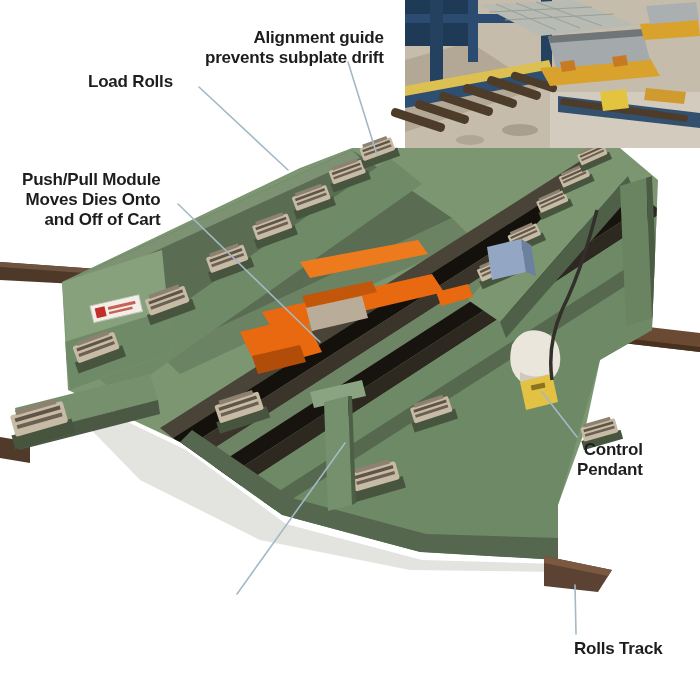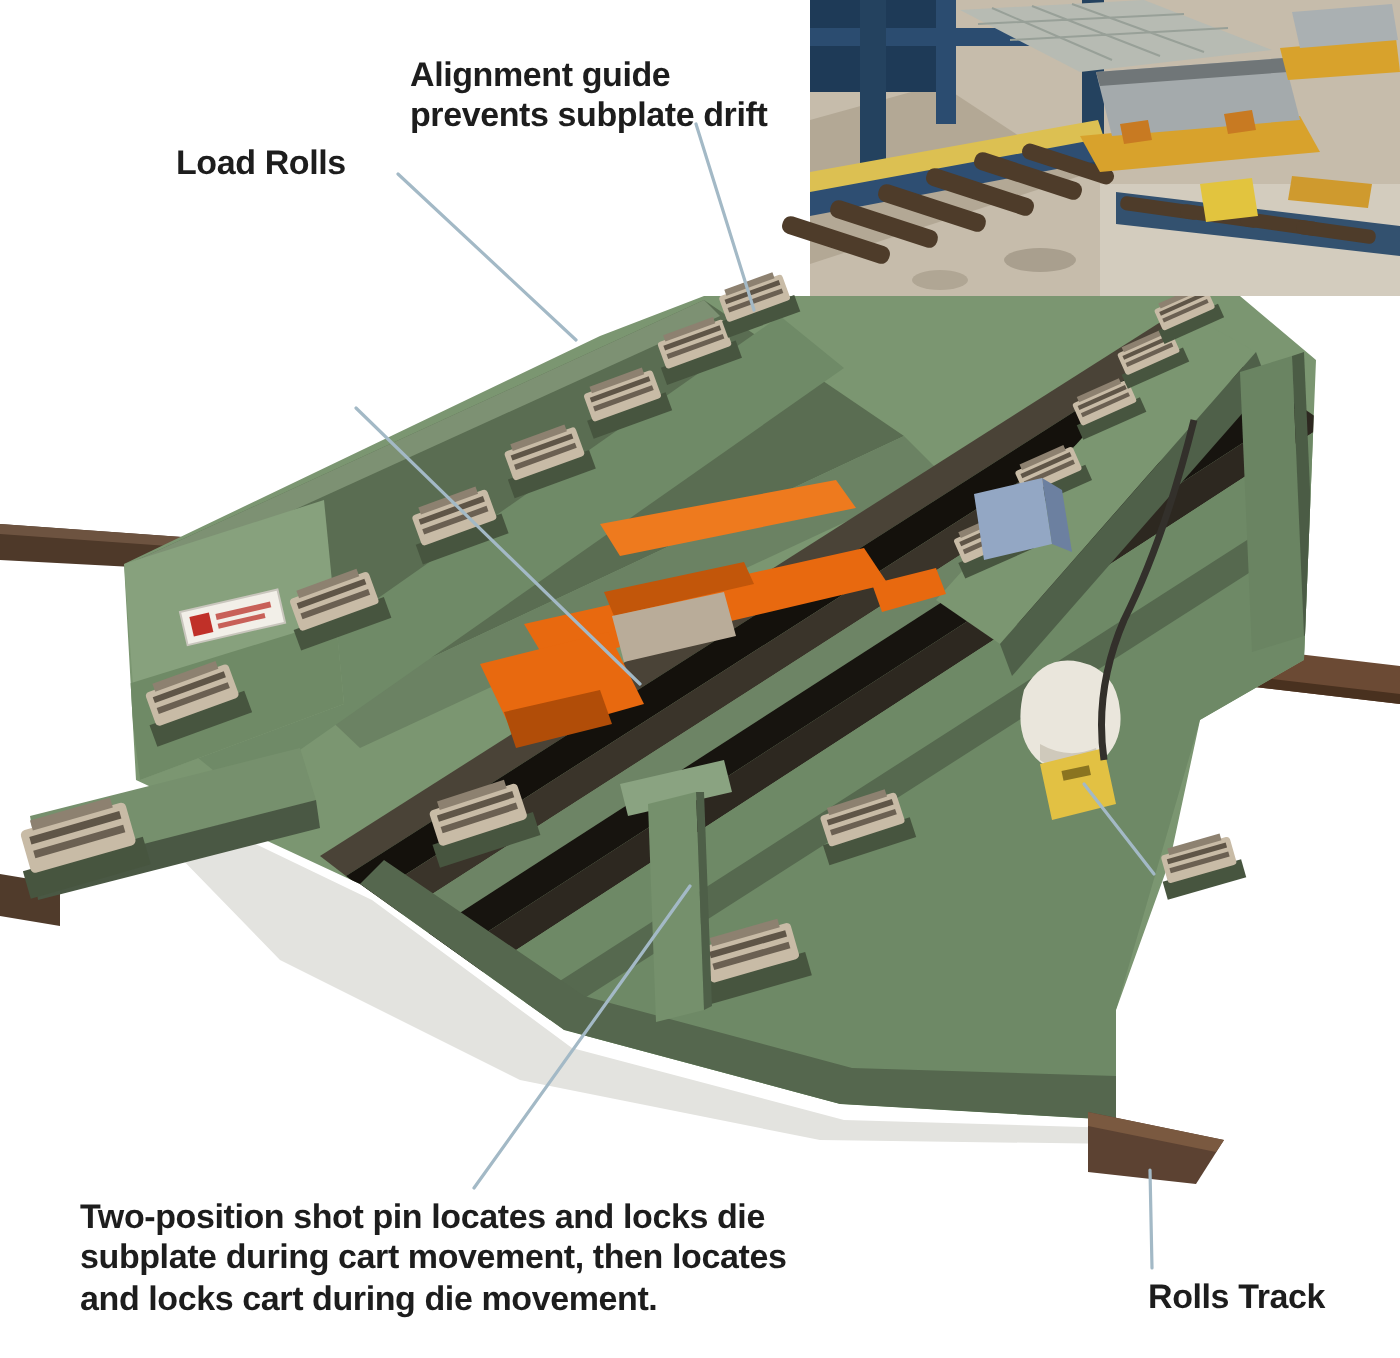--- a/index.html
+++ b/index.html
@@ -7,20 +7,21 @@
     position:relative;width:700px;height:679px;overflow:hidden;
     background:#ffffff;
     font-family:"Liberation Sans",sans-serif;
   }
   .scene{position:absolute;left:0;top:0;width:700px;height:679px;}
   .lbl{
     position:absolute;
     font-weight:700;font-size:17px;line-height:1.18;
     letter-spacing:-0.2px;color:#1d1d1d;
     white-space:pre-line;
+    text-align:right;
   }
   .lbl-para{line-height:1.2;}
 </style>
 </head>
 <body>
 
 <div class="stage">
 
 <svg class="scene" viewBox="0 0 700 679" xmlns="http://www.w3.org/2000/svg">
 
@@ -203,21 +204,23 @@
     <polygon points="600,92 626,89 629,108 603,111" fill="#e2c43e"></polygon>
     <polygon points="646,88 686,92 684,104 644,100" fill="#cf9a2e"></polygon>
   </g>
 </svg>
 
 <div class="lbl" style="left:88px;top:72px">Load Rolls</div>
 
 <div class="lbl" style="left:205px;top:28px">Alignment guide
 prevents subplate drift</div>
 
-
-
-<div class="lbl lbl-para" style="left:40px;top:599px">Two-position shot pin locates and locks die
-subplate during cart movement, then locates
-and locks cart during die movement.</div>
+<div class="lbl" style="left:22px;top:170px">Push/Pull Module
+Moves Dies Onto
+and Off of Cart</div>
+
+<div class="lbl" style="left:577px;top:440px">Control
+Pendant</div>
+
 
 <div class="lbl" style="left:574px;top:639px">Rolls Track</div>
 
 </div>
 
 </body></html>

